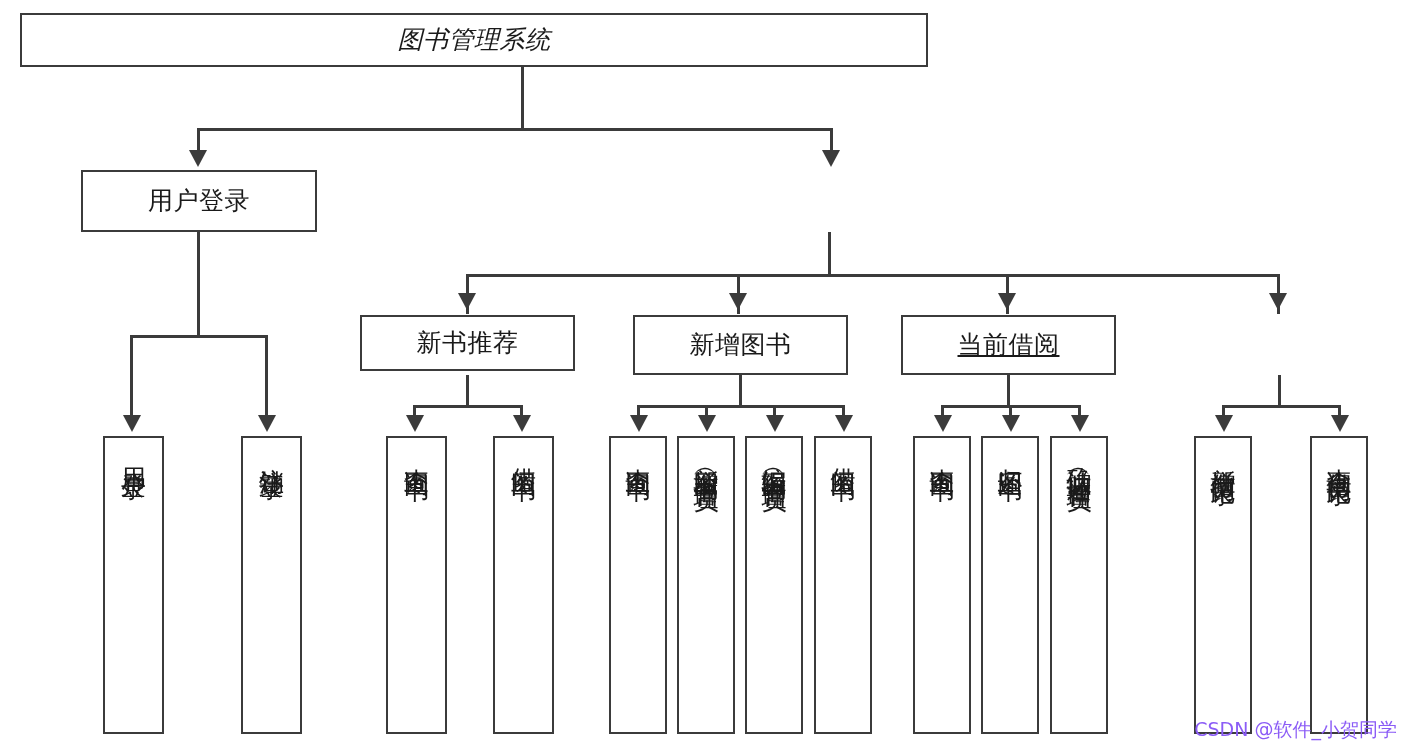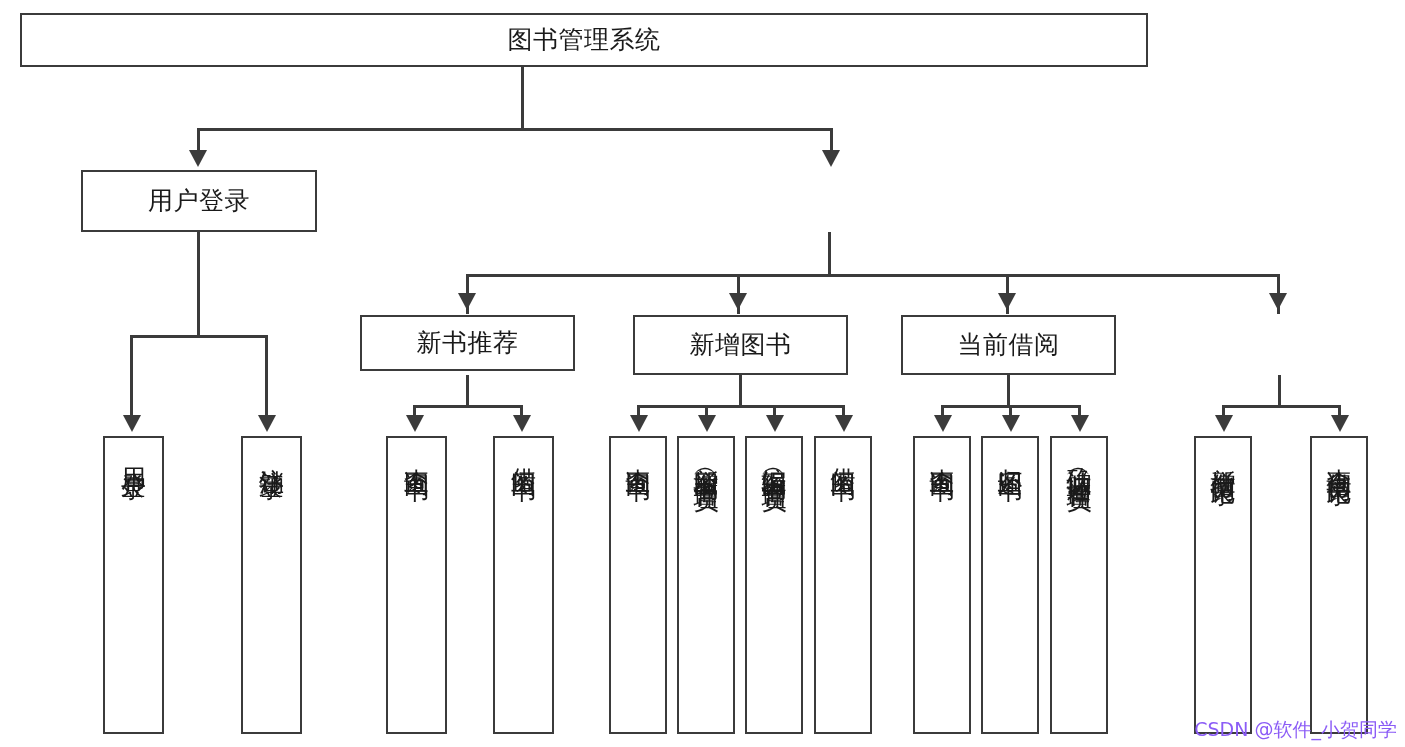--- a/index.html
+++ b/index.html
@@ -79,21 +79,21 @@
     color: #8b5cf6;
     white-space: nowrap;
     font-family: "DejaVu Sans", "Liberation Sans", sans-serif;
   }
 </style>
 </head>
 <body>
 
 <div id="canvas">
 
-  <div class="node root horiz" style="left:20px; top:13px; width:1128px; height:54px;">
+  <div class="node root horiz" style="left:20px; top:13px; width:908px; height:54px;font-style:italic;">
     <span class="label">图书管理系统</span>
   </div>
 
   <div class="vline" style="left:521px; top:67px; height:63px;"></div>
   <div class="hline" style="left:197px; top:128px; width:636px;"></div>
   <div class="vline" style="left:197px; top:128px; height:25px;"></div>
   <div class="vline" style="left:830px; top:128px; height:25px;"></div>
   <div class="arrow" style="left:189px; top:150px;"></div>
   <div class="arrow" style="left:822px; top:150px;"></div>
 
@@ -118,21 +118,21 @@
   <div class="arrow" style="left:729px; top:293px;"></div>
   <div class="arrow" style="left:998px; top:293px;"></div>
   <div class="arrow" style="left:1269px; top:293px;"></div>
 
   <div class="node horiz" style="left:360px; top:315px; width:215px; height:56px;">
     <span class="label">新书推荐</span>
   </div>
   <div class="node horiz" style="left:633px; top:315px; width:215px; height:60px;">
     <span class="label">新增图书</span>
   </div>
-  <div class="node horiz" style="left:901px; top:315px; width:215px; height:60px;">
+  <div class="node horiz" style="left:901px; top:315px; width:215px; height:60px;text-decoration:underline;">
     <span class="label">当前借阅</span>
   </div>
 
   <div class="vline" style="left:466px; top:375px; height:32px;"></div>
   <div class="hline" style="left:413px; top:405px; width:110px;"></div>
   <div class="vline" style="left:413px; top:405px; height:14px;"></div>
   <div class="vline" style="left:520px; top:405px; height:14px;"></div>
   <div class="arrow" style="left:406px; top:415px;"></div>
   <div class="arrow" style="left:513px; top:415px;"></div>
 

